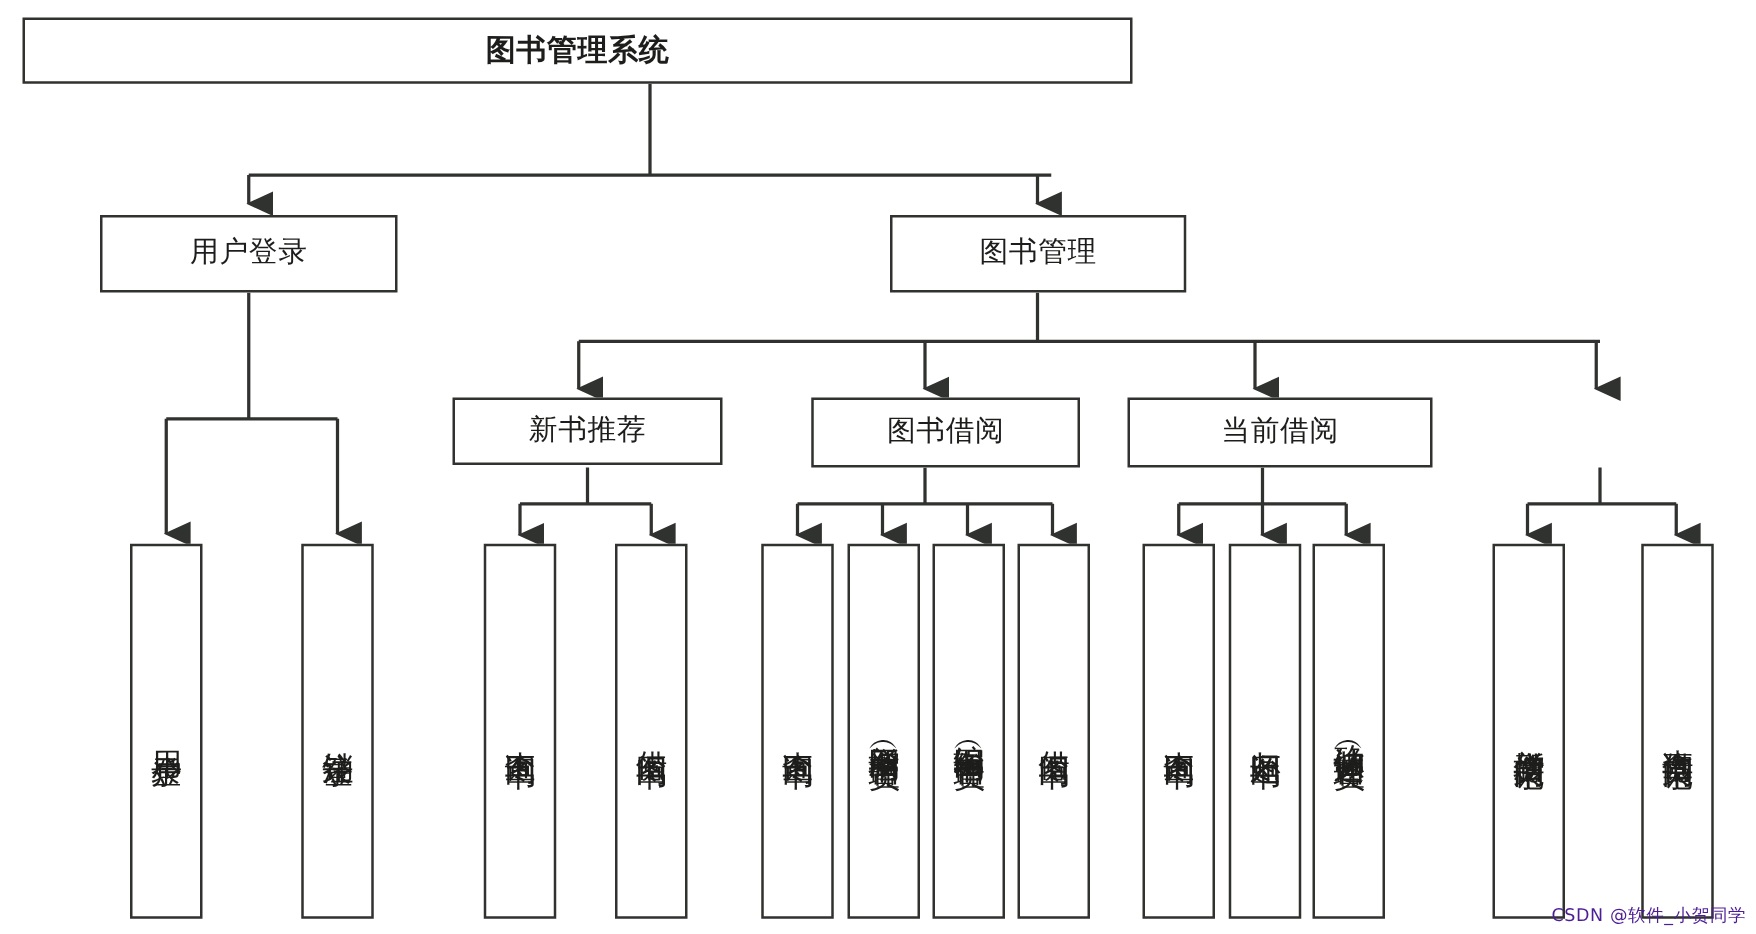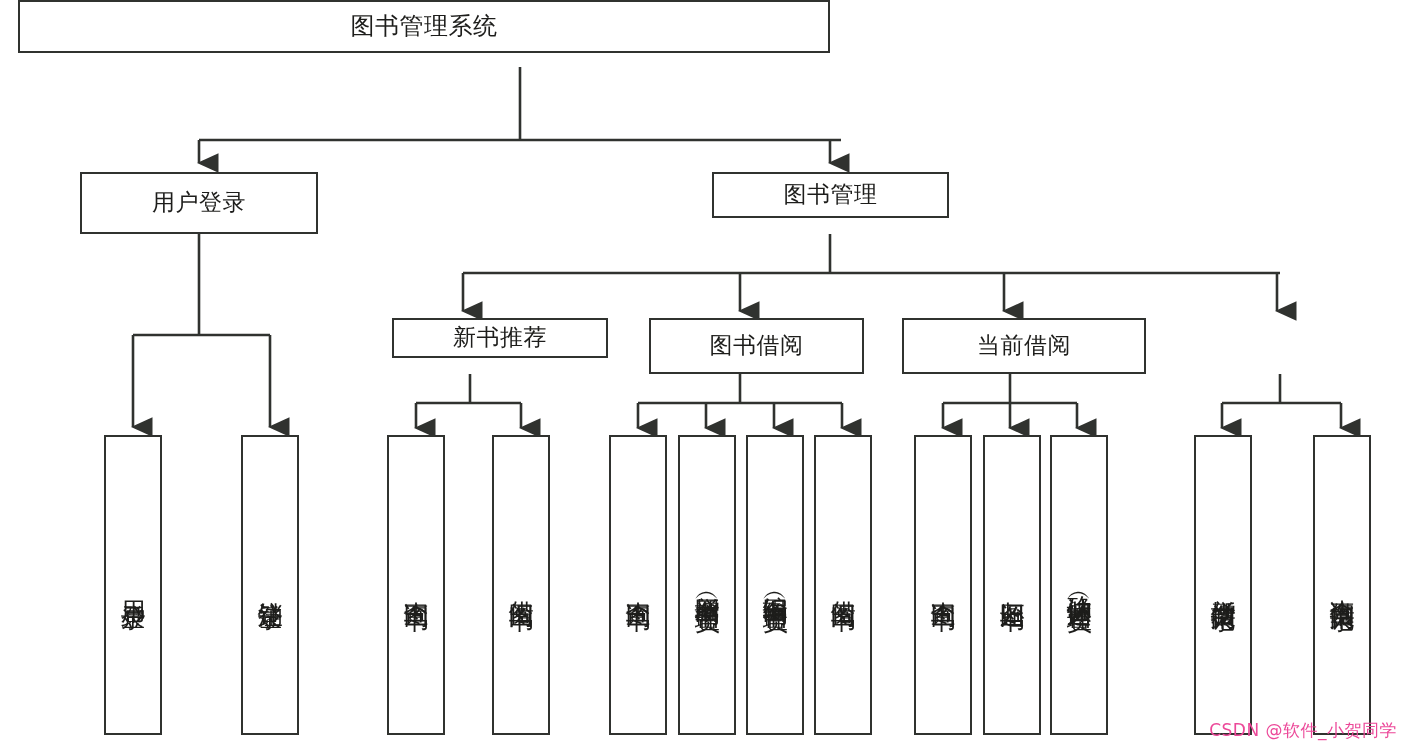--- a/index.html
+++ b/index.html
@@ -64,22 +64,22 @@
     font-size: 25px;
     line-height: 1.02;
     letter-spacing: 2px;
     white-space: normal;
     max-height: 100%;
   }
   .watermark {
     position: absolute;
     right: 8px;
     bottom: 5px;
-    font-size: 17px;
-    color: #ec4899;
+    font-size: 14px;
+    color: #4c1d95;
     letter-spacing: 0.5px;
     z-index: 5;
     white-space: nowrap;
     margin-left: 24px;
   }
 </style>
 </head>
 <body>
 
 <div id="canvas">
@@ -127,32 +127,32 @@
       <path d="M 1010 403 L 1010 428" marker-end="url(#arrow)"></path>
       <path d="M 1077 403 L 1077 428" marker-end="url(#arrow)"></path>
 
       <path d="M 1280 374 L 1280 403"></path>
       <path d="M 1222 403 L 1341 403"></path>
       <path d="M 1222 403 L 1222 428" marker-end="url(#arrow)"></path>
       <path d="M 1341 403 L 1341 428" marker-end="url(#arrow)"></path>
     </g>
   </svg>
 
-  <div class="node horiz root" style="left:18px; top:0; width:812px; height:53px;">
+  <div class="node horiz root" style="left:18px; top:14px; width:888px; height:53px;font-weight:bold;">
     <span class="cap">图书管理系统</span>
   </div>
 
   <div class="node horiz" style="left:80px; top:172px; width:238px; height:62px;">
     <span class="cap">用户登录</span>
   </div>
-  <div class="node horiz" style="left:712px; top:172px; width:237px; height:46px;">
+  <div class="node horiz" style="left:712px; top:172px; width:237px; height:62px;">
     <span class="cap">图书管理</span>
   </div>
 
-  <div class="node horiz" style="left:362px; top:318px; width:216px; height:40px;margin-left:30px;">
+  <div class="node horiz" style="left:362px; top:318px; width:216px; height:54px;">
     <span class="cap">新书推荐</span>
   </div>
   <div class="node horiz" style="left:633px; top:318px; width:215px; height:56px;margin-left:16px;">
     <span class="cap">图书借阅</span>
   </div>
   <div class="node horiz" style="left:902px; top:318px; width:244px; height:56px;">
     <span class="cap">当前借阅</span>
   </div>
 
   <div class="node vert" style="left:104px; top:435px; width:58px; height:300px;">

